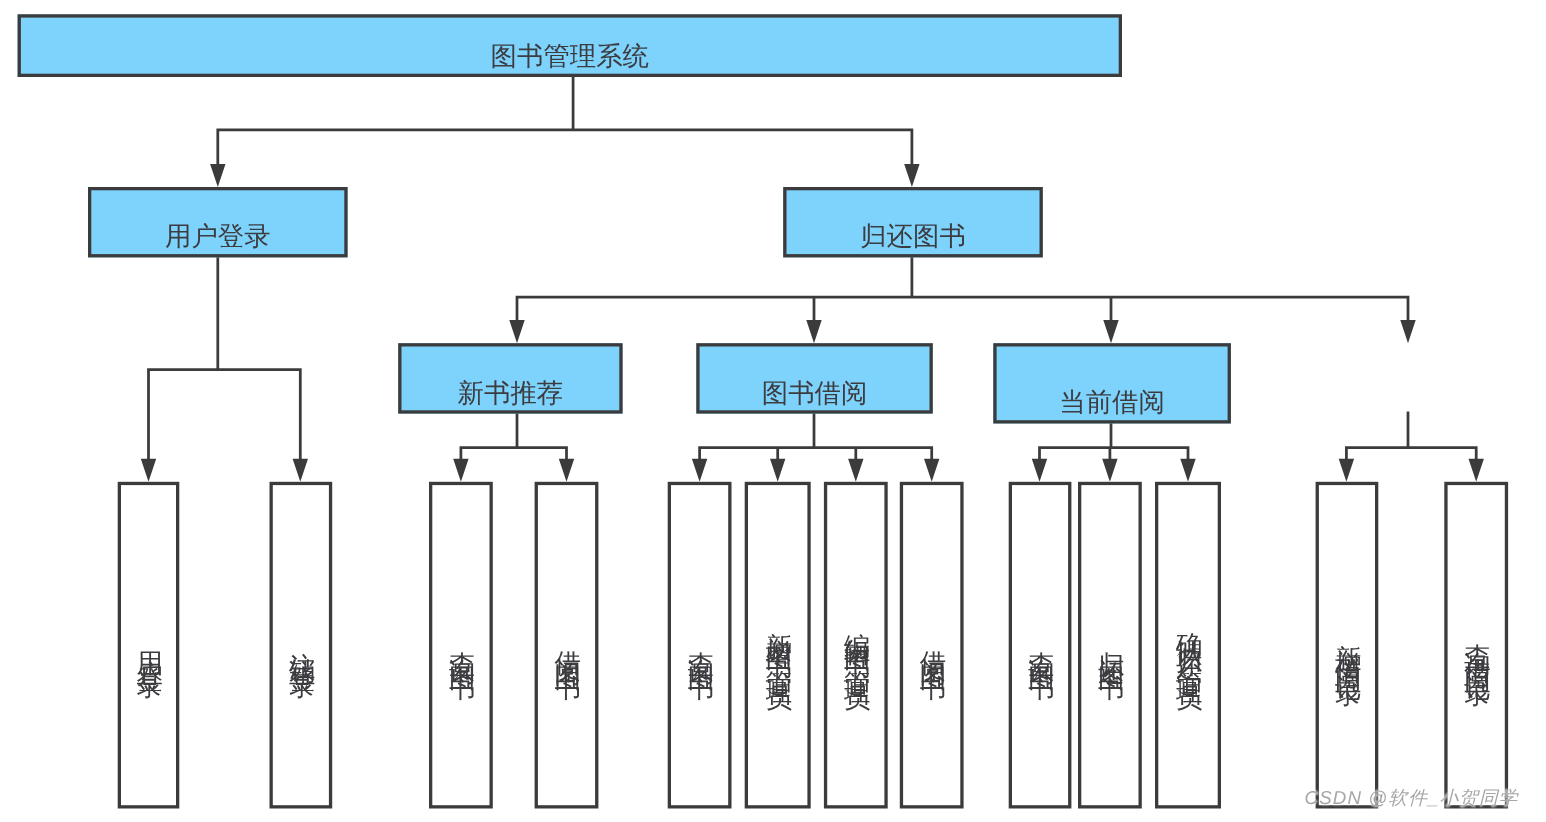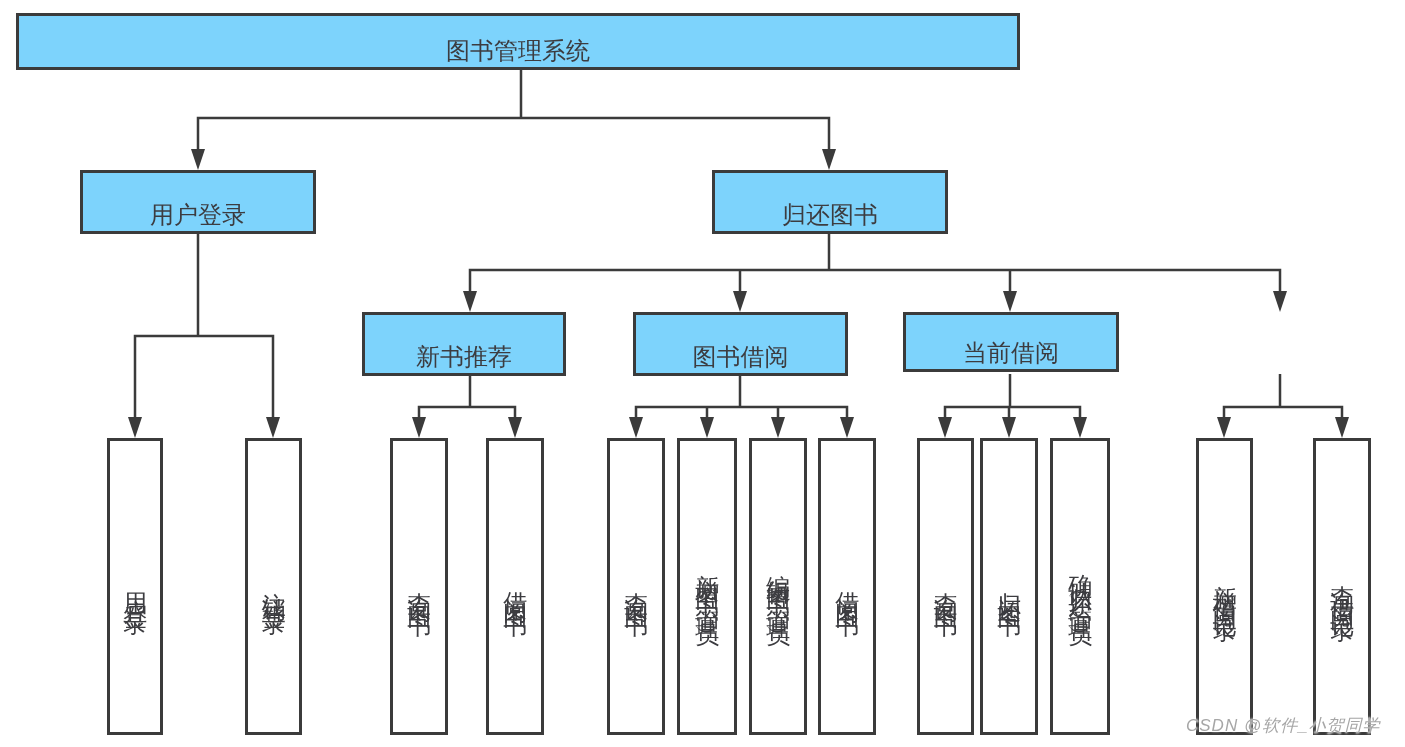--- a/index.html
+++ b/index.html
@@ -73,21 +73,21 @@
   <div class="node" style="left:712px;top:170px;width:236px;height:64px">
     <span>归还图书</span>
   </div>
 
   <div class="node" style="left:362px;top:312px;width:204px;height:64px">
     <span>新书推荐</span>
   </div>
   <div class="node" style="left:633px;top:312px;width:215px;height:64px">
     <span>图书借阅</span>
   </div>
-  <div class="node" style="left:903px;top:312px;width:216px;height:60px">
+  <div class="node" style="left:903px;top:312px;width:216px;height:73px">
     <span>当前借阅</span>
   </div>
 
   <div class="leaf" style="left:107px;width:56px">
     <span class="vtext">用户登录</span>
   </div>
   <div class="leaf" style="left:245px;width:57px">
     <span class="vtext">注销登录</span>
   </div>
 

